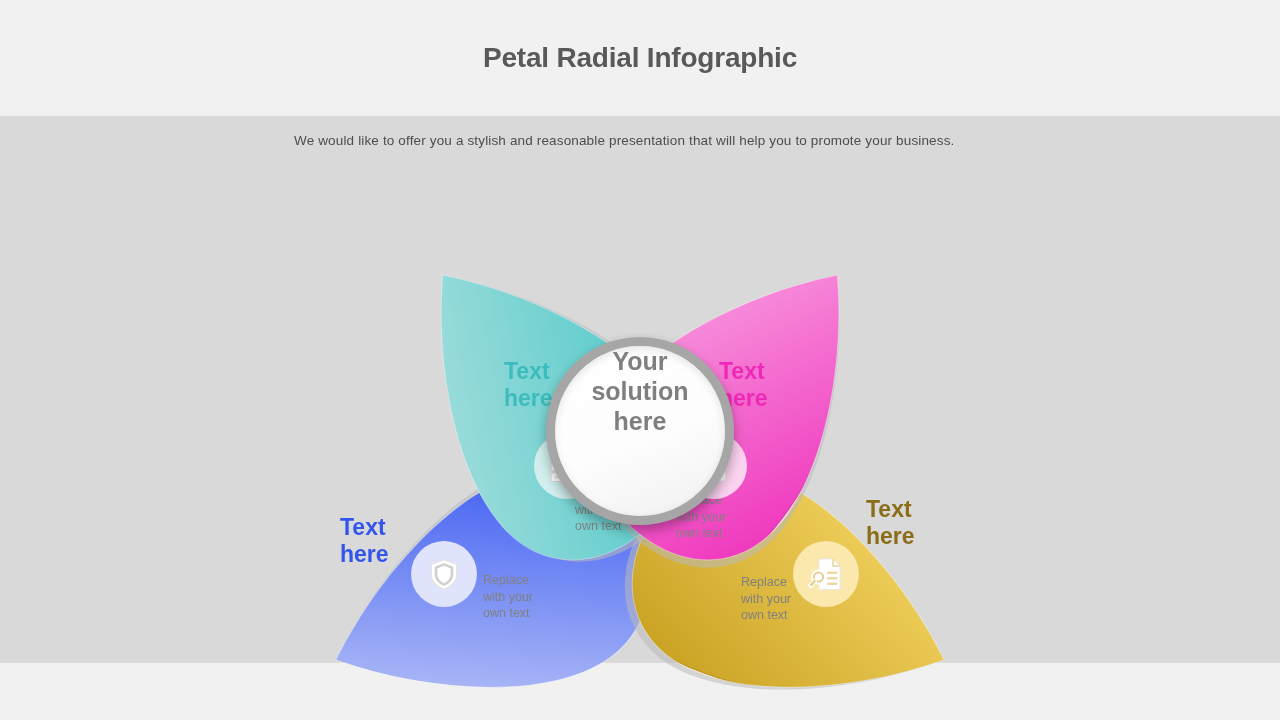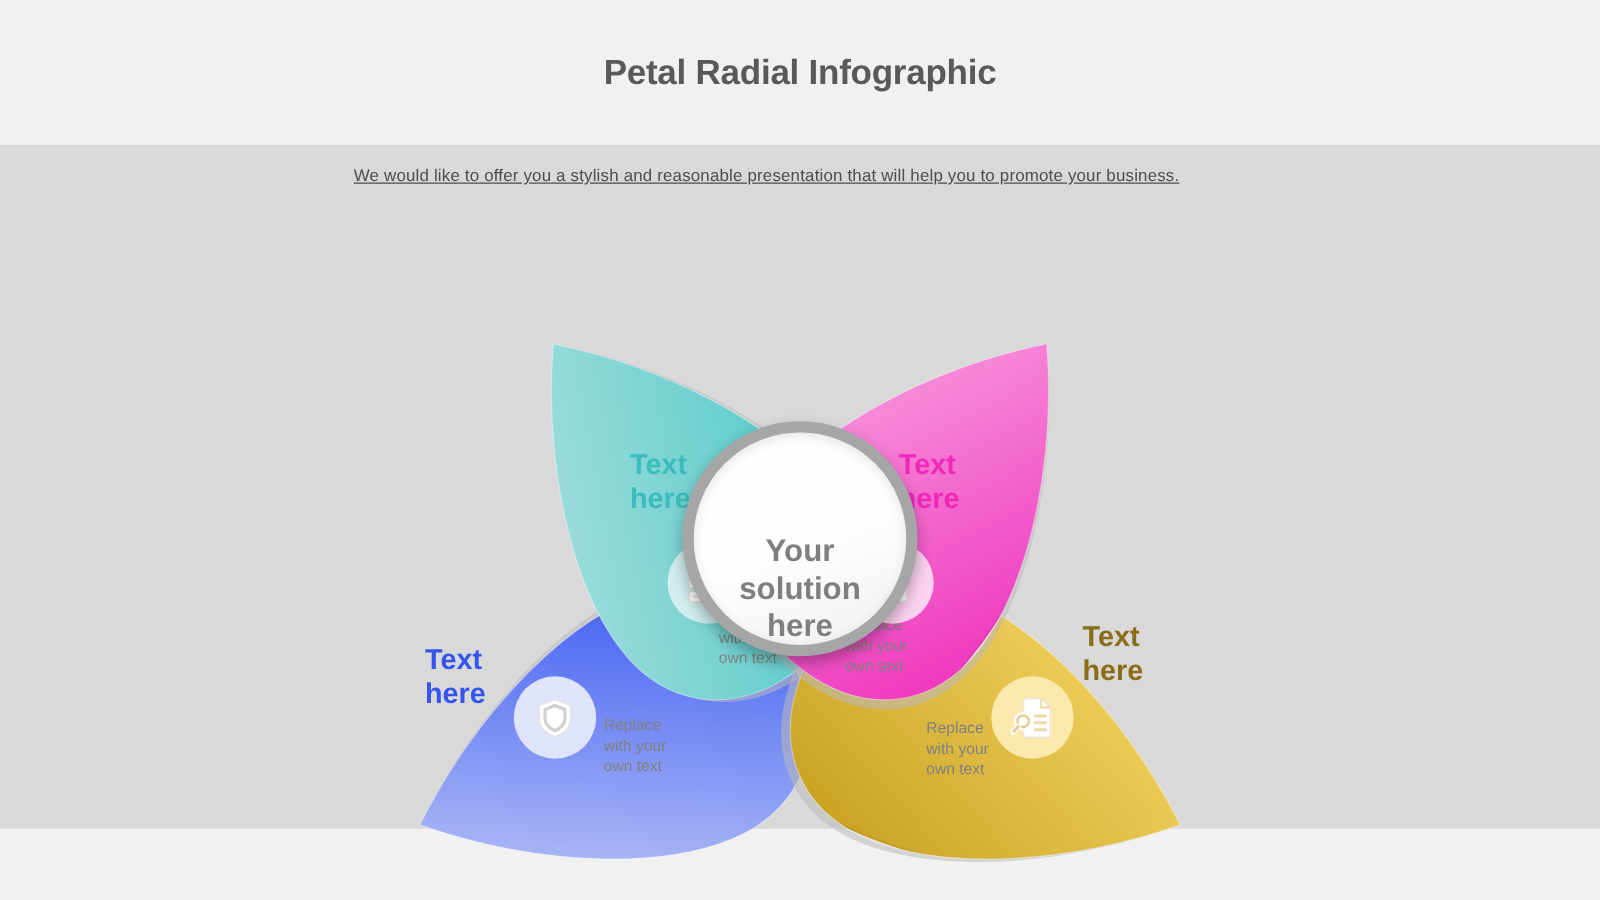--- a/index.html
+++ b/index.html
@@ -40,27 +40,26 @@
   
   .content-band {
     position: absolute;
     left: 0; top: 116px;
     width: 1280px;
     height: 547px;
     background: #d9d9d9;
   }
   .subtitle {
     position: absolute;
-    left: 283px;
+    left: 294px;
     top: 133px;
     width: 900px;
     font-size: 13.5px;
     color: #4d4d4d;
     letter-spacing: 0.15px;
-    text-decoration: underline;
   }
 
   
   #flower {
     position: absolute;
     left: 0; top: 116px;
     width: 1280px;
     height: 547px;
   }
 
@@ -120,21 +119,21 @@
     top: 337px;
     width: 188px;
     height: 188px;
     border-radius: 50%;
     background: #ffffff;
     border: 9px solid #a6a6a6;
     box-shadow: 0 6px 12px rgba(0,0,0,0.30),
                 inset 0 3px 9px rgba(0,0,0,0.10);
     background-image: linear-gradient(160deg,#ffffff 0%,#fdfdfd 55%,#f0f0f0 100%);
     display: flex;
-    align-items: flex-end;
+    align-items: flex-start;
     justify-content: center;
     z-index: 40;
   }
   #hub .hub-text {
     font-size: 25px;
     font-weight: bold;
     line-height: 1.2;
     color: #7f7f7f;
     text-align: center;
     white-space: pre-line;

